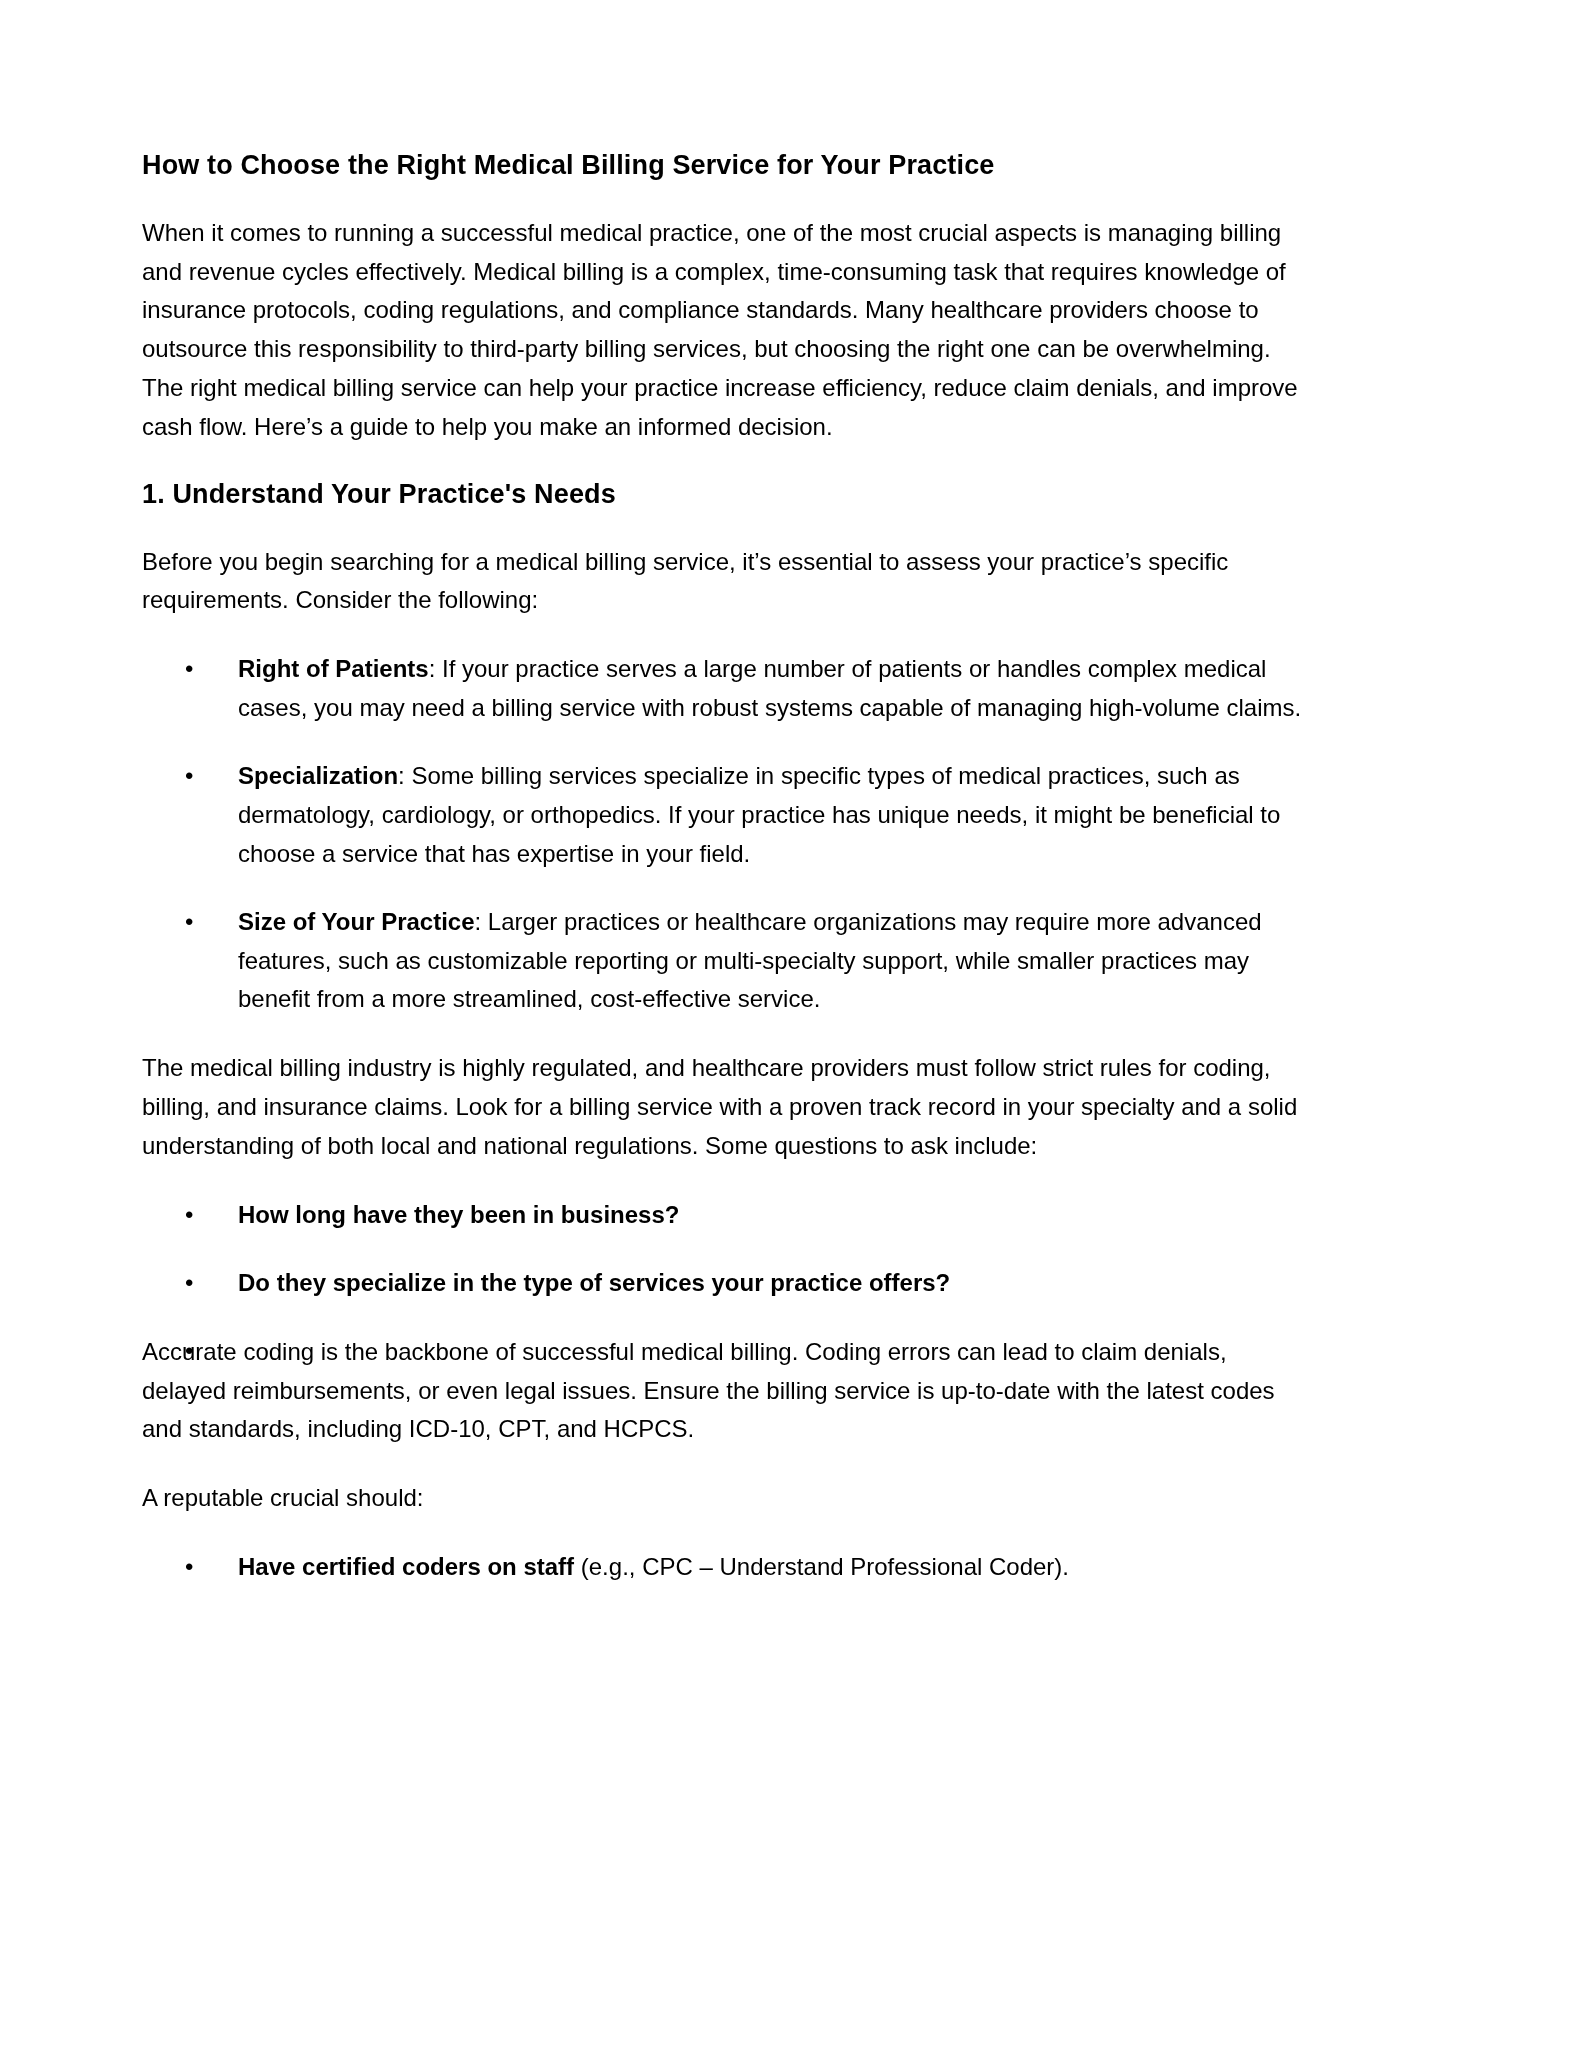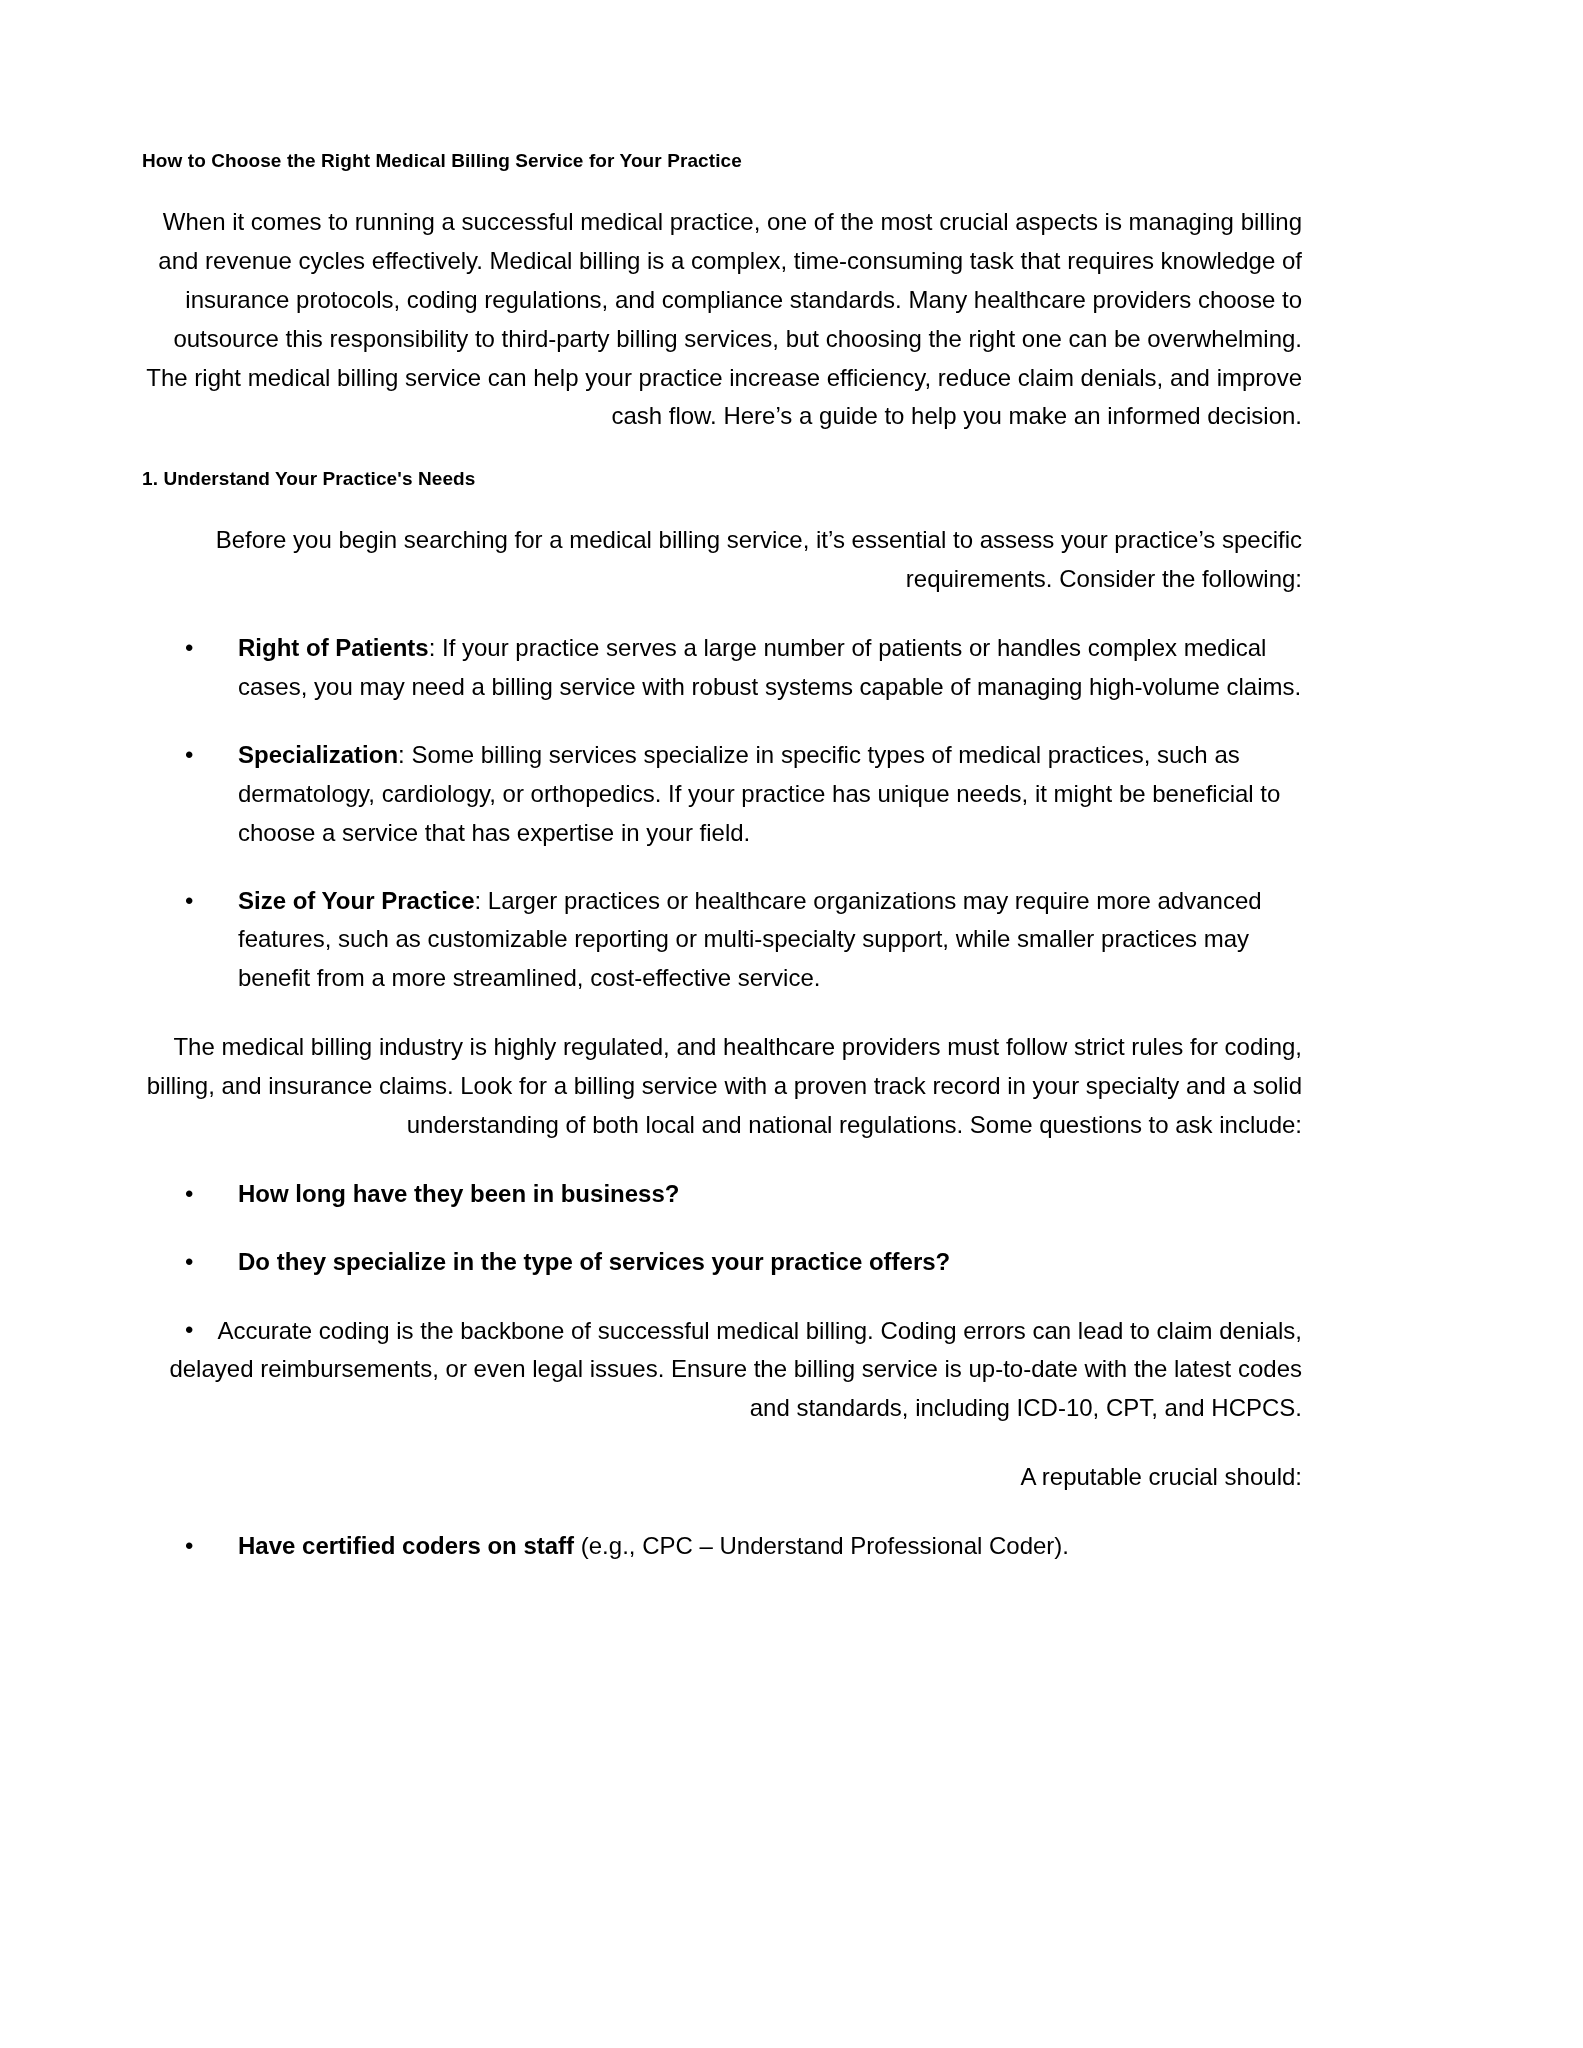--- a/index.html
+++ b/index.html
@@ -20,35 +20,35 @@
     margin: 0 auto;
     background: #ffffff;
     box-sizing: border-box;
     padding: 148px 142px 120px 142px;
   }
   .doc-body {
     width: 1160px;
   }
   .h-title,
   .h-section {
-    font-size: 19px;
+    font-size: 27px;
     font-weight: bold;
     line-height: 1.32;
     margin: 0 0 30px 0;
     letter-spacing: 0.005em;
   }
   .h-section {
     margin-top: 14px;
     margin-bottom: 30px;
   }
   p.para {
     font-size: 24px;
     line-height: 1.62;
     margin: 0 0 30px 0;
-    text-align: right;
+    text-align: left;
   }
   ul.bullets {
     list-style: none;
     margin: 0 0 30px 0;
     padding: 0;
   }
   ul.bullets li {
     position: relative;
     font-size: 24px;
     line-height: 1.62;

